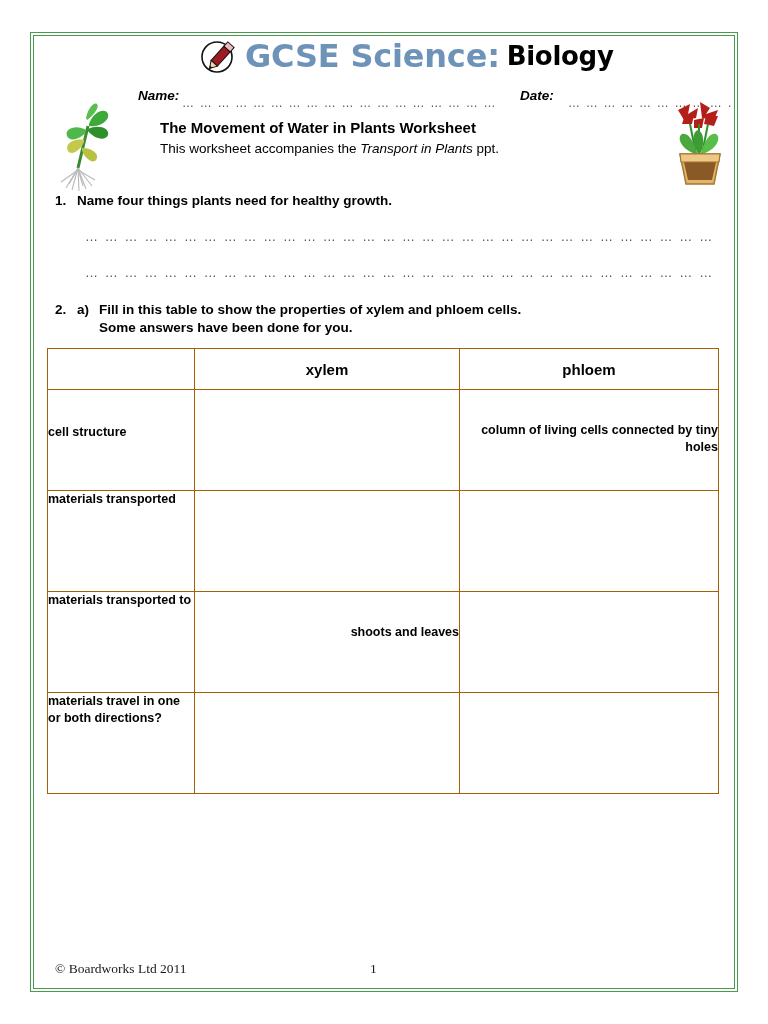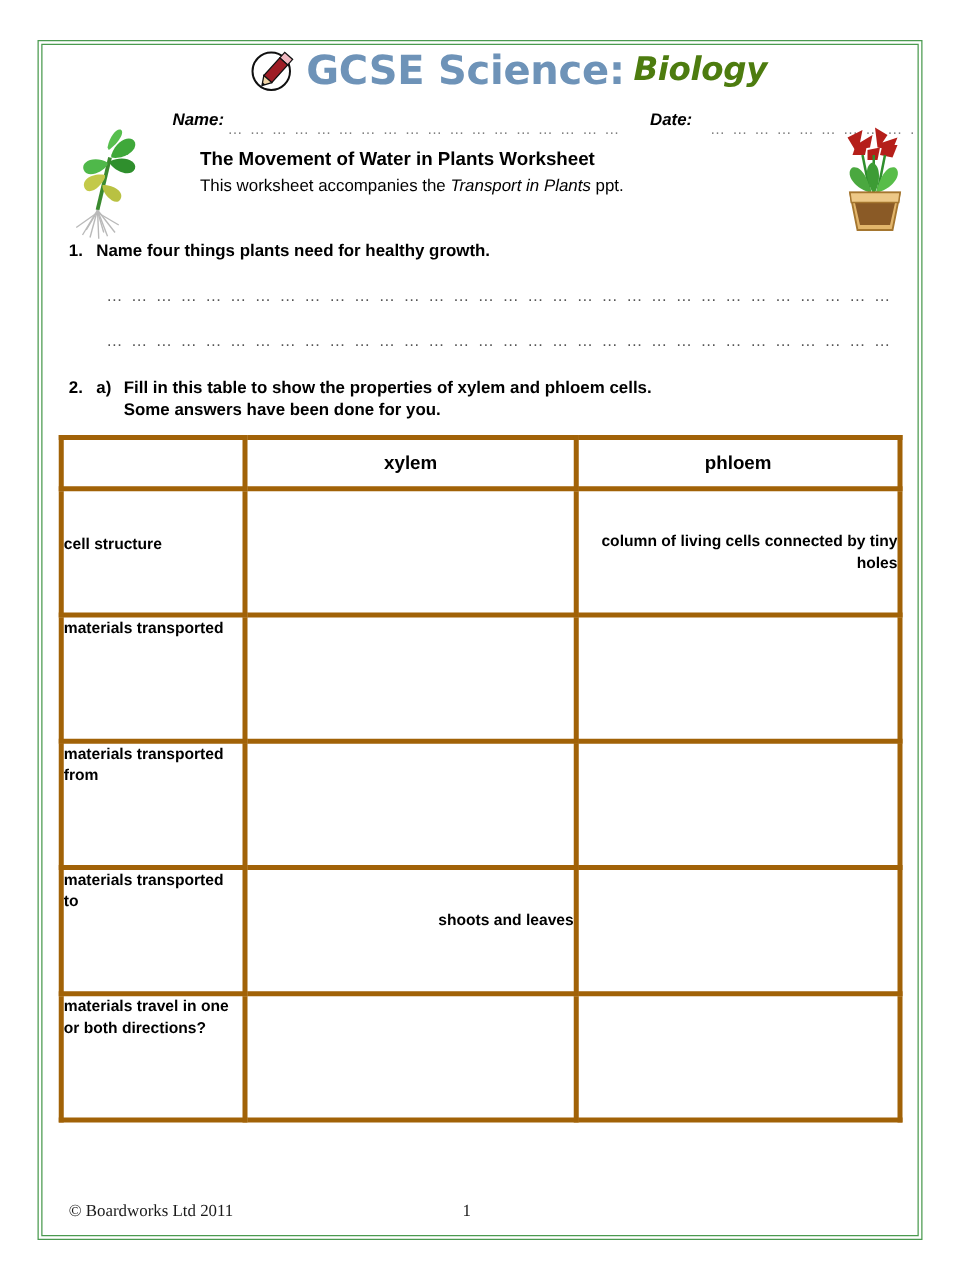--- a/index.html
+++ b/index.html
@@ -65,22 +65,21 @@
   .title-gcse {
     font-size: 32px;
     font-weight: bold;
     color: #6e93b8;
     letter-spacing: -0.2px;
     font-family: "DejaVu Sans", sans-serif;
   }
   .title-biology {
     font-size: 26px;
     font-weight: bold;
-    font-style: italic;
-    color: #4d7c0f;
+    color: #000000;
     letter-spacing: -0.3px;
     font-family: "DejaVu Sans", sans-serif;
   }
 
   
   .namedate {
     position: absolute;
     left: 138px;
     top: 88px;
     width: 595px;
@@ -187,21 +186,21 @@
   
   .prop-table {
     position: absolute;
     left: 47px;
     top: 348px;
     width: 671px;
     border-collapse: collapse;
     table-layout: fixed;
   }
   .prop-table td, .prop-table th {
-    border: 4px solid #a16207;
+    border: 1px solid #a16207;
     padding: 0;
     vertical-align: top;
   }
   .prop-table .col-label { width: 147px; }
   .prop-table .col-xy   { width: 265px; }
   .prop-table .col-ph   { width: 259px; }
 
   .hdr-row td { height: 41px; vertical-align: middle; }
   .hdr-cell {
     text-align: center;
@@ -358,25 +357,20 @@
         <td class="cellval empty"></td>
         <td class="cellval pad-more">column of living cells connected by tiny holes</td>
       </tr>
 
       <tr class="body-row">
         <td class="rowlabel">materials transported</td>
         <td class="cellval empty"></td>
         <td class="cellval empty"></td>
       </tr>
 
-      <tr class="body-row">
-        <td class="rowlabel">materials transported from</td>
-        <td class="cellval empty"></td>
-        <td class="cellval empty"></td>
-      </tr>
 
       <tr class="body-row">
         <td class="rowlabel">materials transported to</td>
         <td class="cellval pad-more">shoots and leaves</td>
         <td class="cellval empty"></td>
       </tr>
 
       <tr class="body-row">
         <td class="rowlabel">materials travel in one or both directions?</td>
         <td class="cellval empty"></td>

